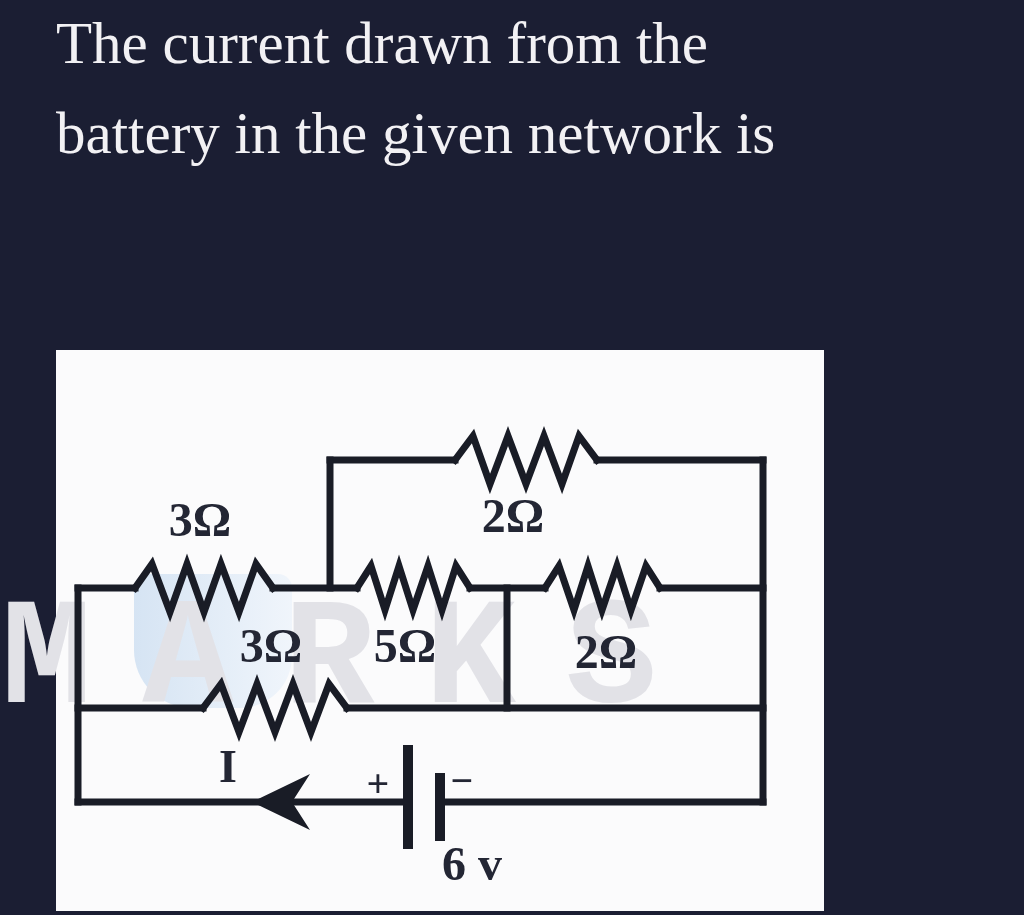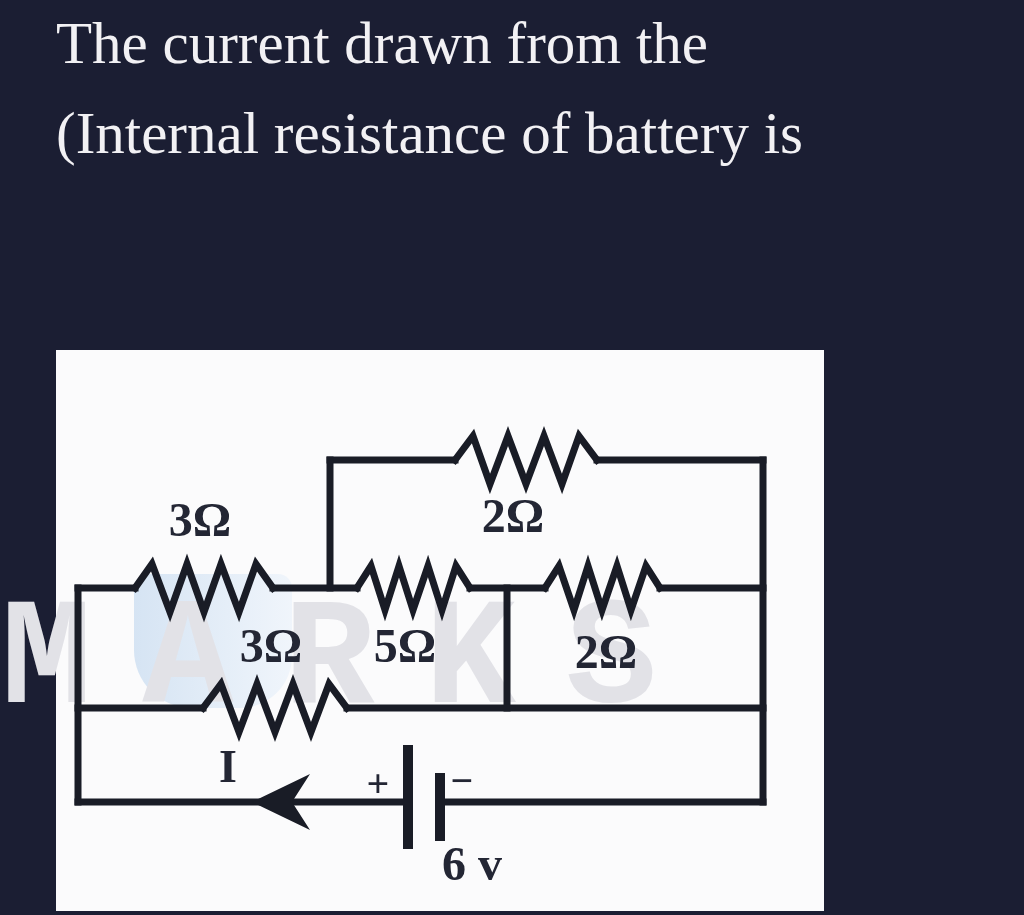--- a/index.html
+++ b/index.html
@@ -50,21 +50,21 @@
     font-family:"Liberation Serif", serif;
     font-weight:700;
     fill:#232634;
   }
 </style>
 </head>
 <body>
 
 <div class="question">
   <div class="qline">The current drawn from the</div>
-  <div class="qline">(Internal resistance of battery is</div>
+  <div class="qline">battery in the given network is</div>
 </div>
 
 <div class="panel">
   <div class="wm-blob"></div>
   <div class="wm-text">MARKS</div>
 
   <svg class="circuit-svg" width="768" height="561" viewBox="0 0 768 561">
     <g stroke="#191c26" stroke-width="7" fill="none" stroke-linecap="square" stroke-linejoin="miter">
 
       <path d="M274 110 H399"></path>

